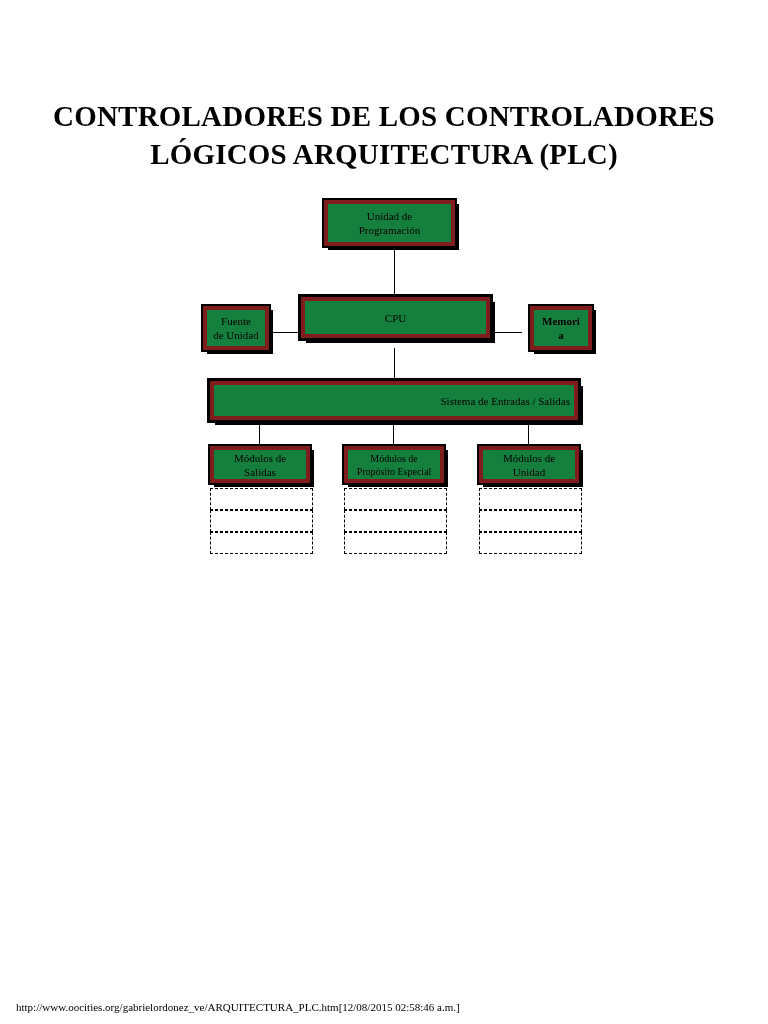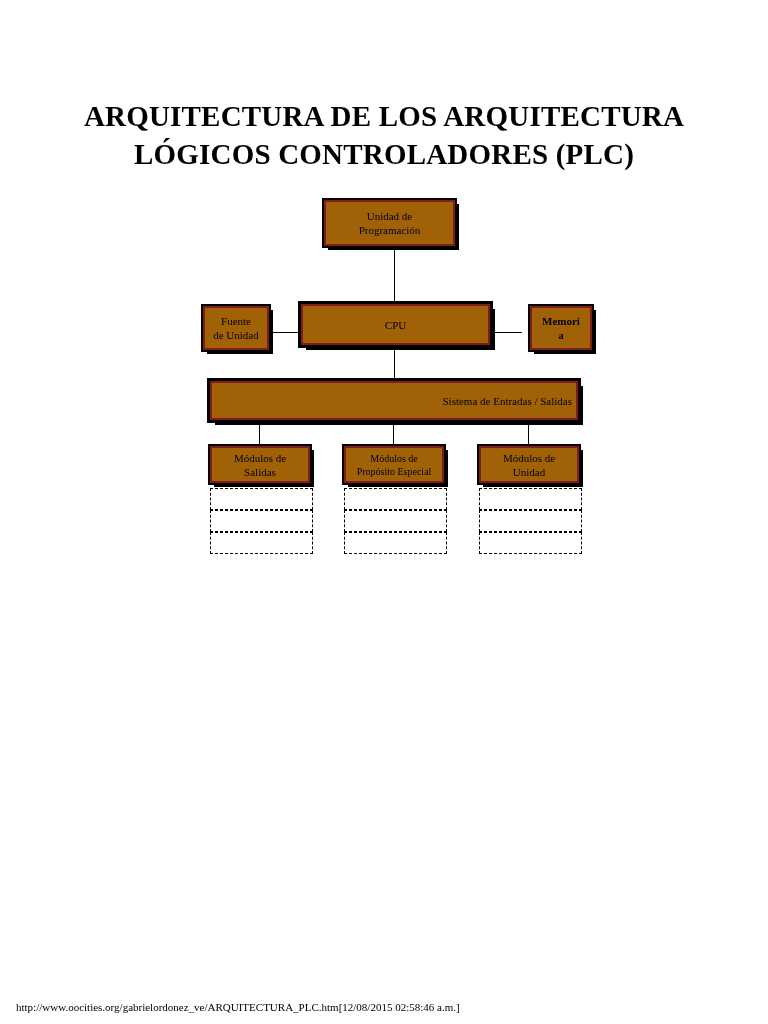--- a/index.html
+++ b/index.html
@@ -40,22 +40,22 @@
     position: absolute;
     left: 0;
     top: 0;
     width: 768px;
     height: 620px;
   }
 
   
   .node {
     position: absolute;
-    background: #a16207;
-    border: 2px solid #7f1d1d;
+    background: #15803d;
+    border: 4px solid #7f1d1d;
     box-sizing: border-box;
     box-shadow: 4px 4px 0 0 #000000, 0 0 0 2px #000000;
     display: flex;
     align-items: center;
     justify-content: center;
     text-align: center;
     font-family: "Liberation Serif", "DejaVu Serif", serif;
     font-size: 11px;
     line-height: 14px;
     color: #000000;
@@ -101,22 +101,22 @@
     font-size: 11px;
     line-height: 14px;
     color: #000000;
     white-space: nowrap;
   }
 </style>
 </head>
 <body>
 
 <h1 id="page-title">
-  <span class="line">ARQUITECTURA DE LOS ARQUITECTURA</span>
-  <span class="line">LÓGICOS CONTROLADORES (PLC)</span>
+  <span class="line">CONTROLADORES DE LOS CONTROLADORES</span>
+  <span class="line">LÓGICOS ARQUITECTURA (PLC)</span>
 </h1>
 
 <div id="diagram">
 
   <div class="node" style="left:324px; top:200px; width:131px; height:46px;">
     <span class="node-text">
       <span>Unidad de</span><br>
       <span>Programación</span>
     </span>
   </div>
@@ -125,21 +125,21 @@
 
   <div class="node" style="left:203px; top:306px; width:66px; height:44px;">
     <span class="node-text">
       <span>Fuente</span><br>
       <span>de Unidad</span>
     </span>
   </div>
 
   <div class="link h" style="left:269px; top:332px; width:33px;"></div>
 
-  <div class="node bar" style="left:301px; top:304px; width:189px; height:41px;">
+  <div class="node bar" style="left:301px; top:297px; width:189px; height:41px;">
     <span class="node-text">CPU</span>
   </div>
 
   <div class="link h" style="left:492px; top:332px; width:30px;"></div>
 
   <div class="node" style="left:530px; top:306px; width:62px; height:44px;font-weight:bold;">
     <span class="node-text">
       <span>Memori</span><br>
       <span>a</span>
     </span>

